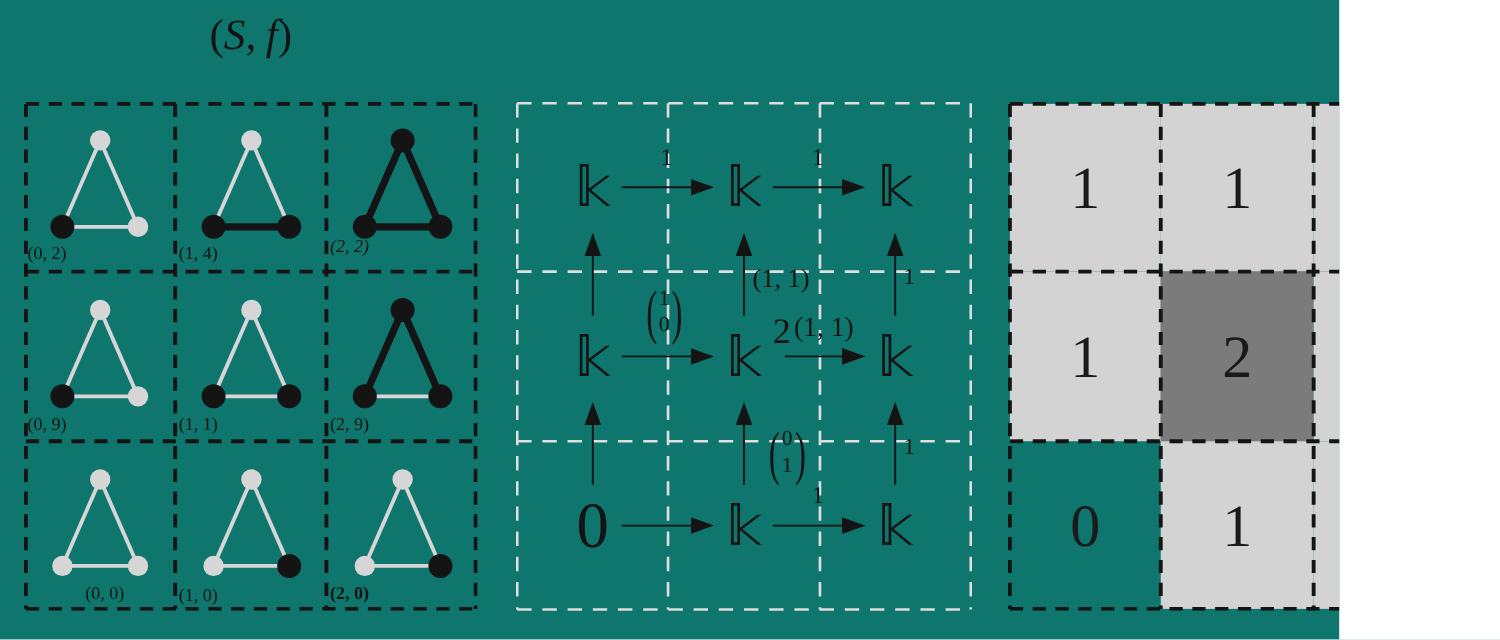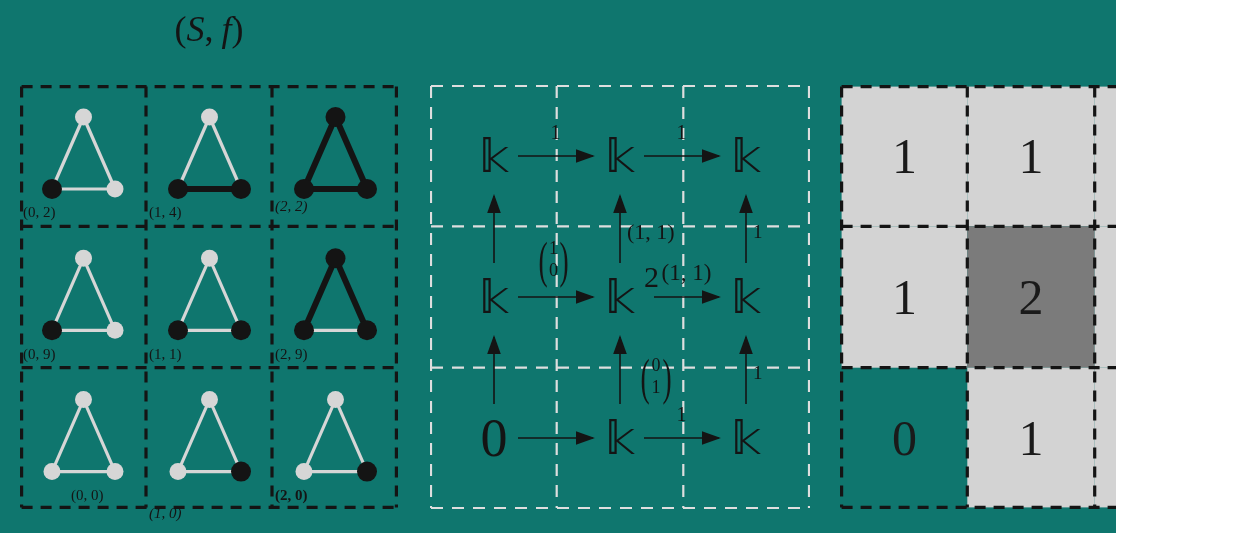--- a/index.html
+++ b/index.html
@@ -104,21 +104,21 @@
         <line x1="1.6" y1="422.4" x2="376.4" y2="422.4" stroke="#141414" stroke-width="3.2" stroke-dasharray="11 8"></line>
       </svg>
     <div class="overlay" id="labels-left">
         <div class="coordlab" style="left: 3px; top: 116.3px;">(0, 2)</div>
         <div class="coordlab" style="left: 129px; top: 116.3px;">(1, 4)</div>
         <div class="coordlab" style="left: 255px; top: 110px; font-style: italic;">(2, 2)</div>
         <div class="coordlab" style="left: 3px; top: 257.6px;">(0, 9)</div>
         <div class="coordlab" style="left: 129px; top: 257.6px;">(1, 1)</div>
         <div class="coordlab" style="left: 255px; top: 257.6px;">(2, 9)</div>
         <div class="coordlab" style="left: 3px; top: 398.9px; margin-left: 48px;">(0, 0)</div>
-        <div class="coordlab" style="left: 129px; top: 417px; font-style: italic;">(1, 0)</div>
+        <div class="coordlab" style="left: 129px; top: 401px;">(1, 0)</div>
         <div class="coordlab" style="left: 255px; top: 398.9px; font-weight: bold;">(2, 0)</div>
       </div>
   </div>
 
   <div class="panel" id="panel-mid" style="left:430px;top:85px;width:380px;height:424px;">
     <svg id="svg-mid" width="380" height="424">
         <line x1="1" y1="1" x2="1" y2="423" stroke="#dedede" stroke-width="2.2" stroke-dasharray="12 9"></line>
         <line x1="126.7" y1="1" x2="126.7" y2="423" stroke="#dedede" stroke-width="2.2" stroke-dasharray="12 9"></line>
         <line x1="253.3" y1="1" x2="253.3" y2="423" stroke="#dedede" stroke-width="2.2" stroke-dasharray="12 9"></line>
         <line x1="379" y1="1" x2="379" y2="423" stroke="#dedede" stroke-width="2.2" stroke-dasharray="12 9"></line>

